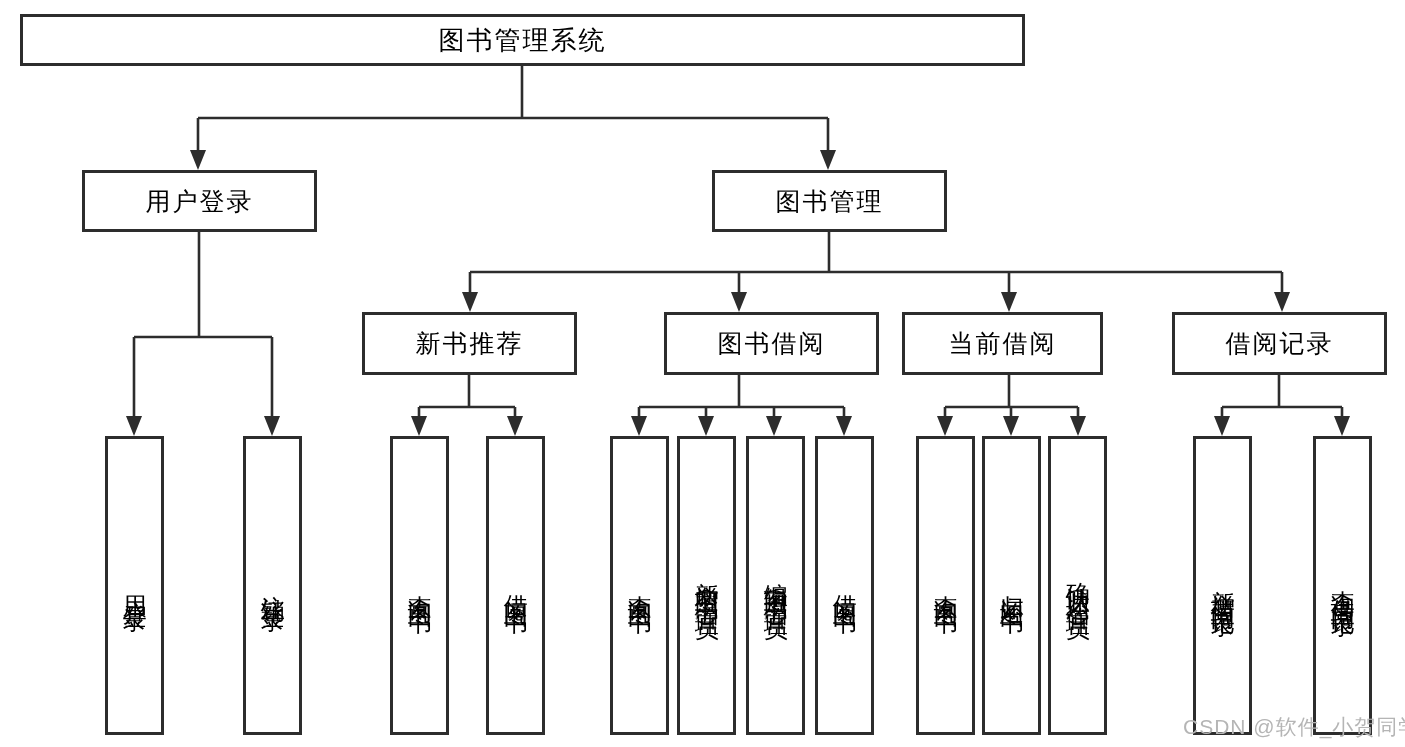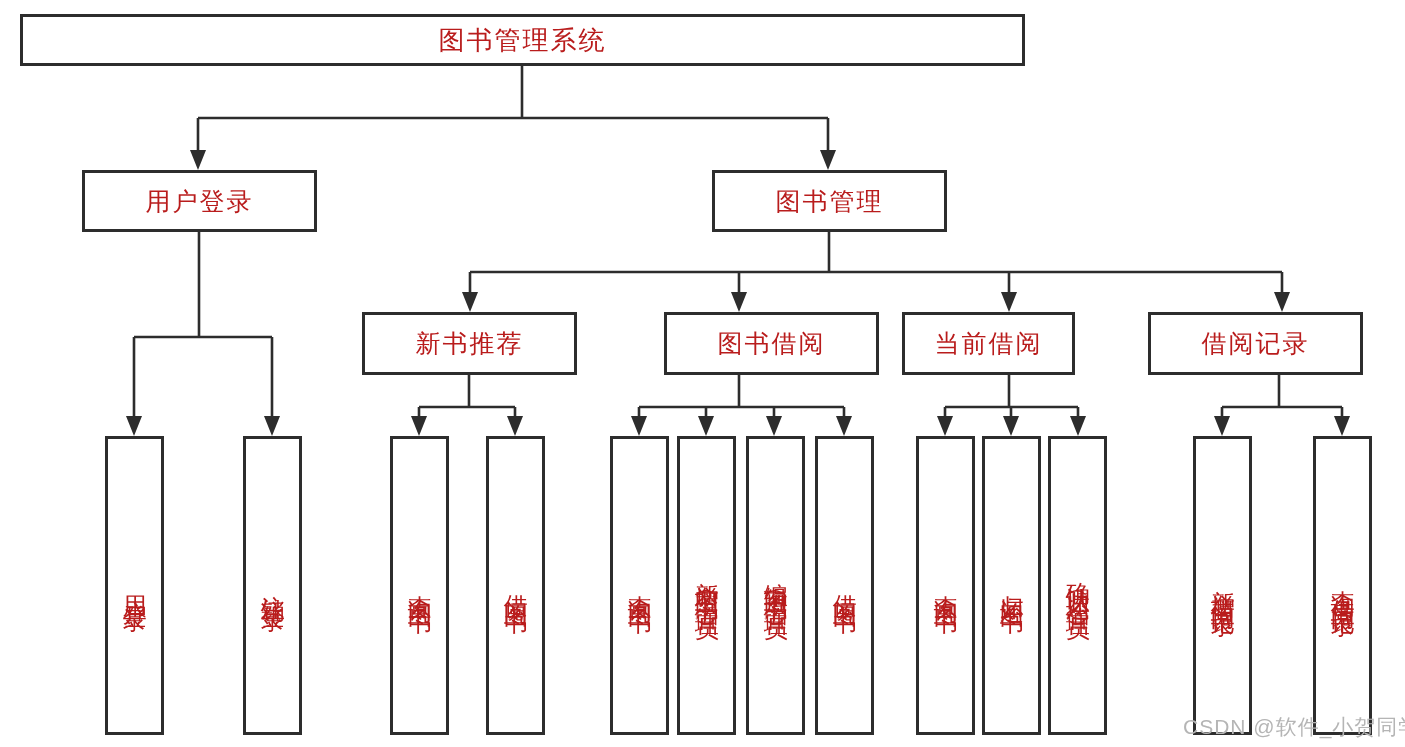--- a/index.html
+++ b/index.html
@@ -17,21 +17,21 @@
     width: 1405px; height: 747px;
   }
   .node {
     position: absolute;
     box-sizing: border-box;
     border: 3px solid #2d2d2d;
     background: #ffffff;
     display: flex;
     align-items: center;
     justify-content: center;
-    color: #b91c1c;
+    color: #000000;
   }
   .node.h { font-size: 25px; letter-spacing: 2px; white-space: nowrap; }
   .node.root { font-size: 26px; }
   .node.leaf {
     writing-mode: vertical-rl;
     text-orientation: mixed;
     font-size: 24px;
     letter-spacing: 5px;
     line-height: 1.1;
   }
@@ -107,24 +107,24 @@
   <div class="node h" style="left:712px;top:170px;width:235px;height:62px">
     <span>图书管理</span>
   </div>
 
   <div class="node h" style="left:362px;top:312px;width:215px;height:63px">
     <span>新书推荐</span>
   </div>
   <div class="node h" style="left:664px;top:312px;width:215px;height:63px">
     <span>图书借阅</span>
   </div>
-  <div class="node h" style="left:902px;top:312px;width:173px;height:63px">
+  <div class="node h" style="left:902px;top:312px;width:201px;height:63px">
     <span>当前借阅</span>
   </div>
-  <div class="node h" style="left:1148px;top:312px;width:215px;height:63px">
+  <div class="node h" style="left:1172px;top:312px;width:215px;height:63px">
     <span>借阅记录</span>
   </div>
 
   <div class="node leaf" style="left:105px;top:436px;width:59px;height:299px">
     <span>用户登录</span>
   </div>
   <div class="node leaf" style="left:243px;top:436px;width:59px;height:299px">
     <span>注销登录</span>
   </div>
 

